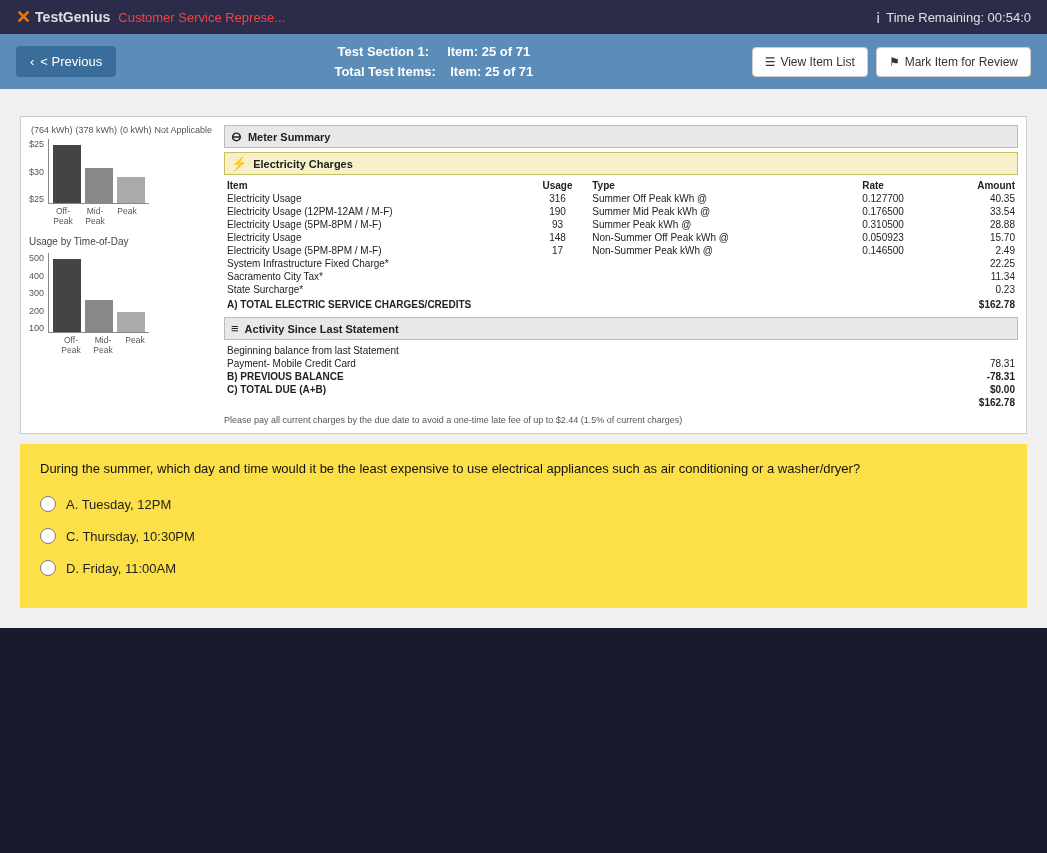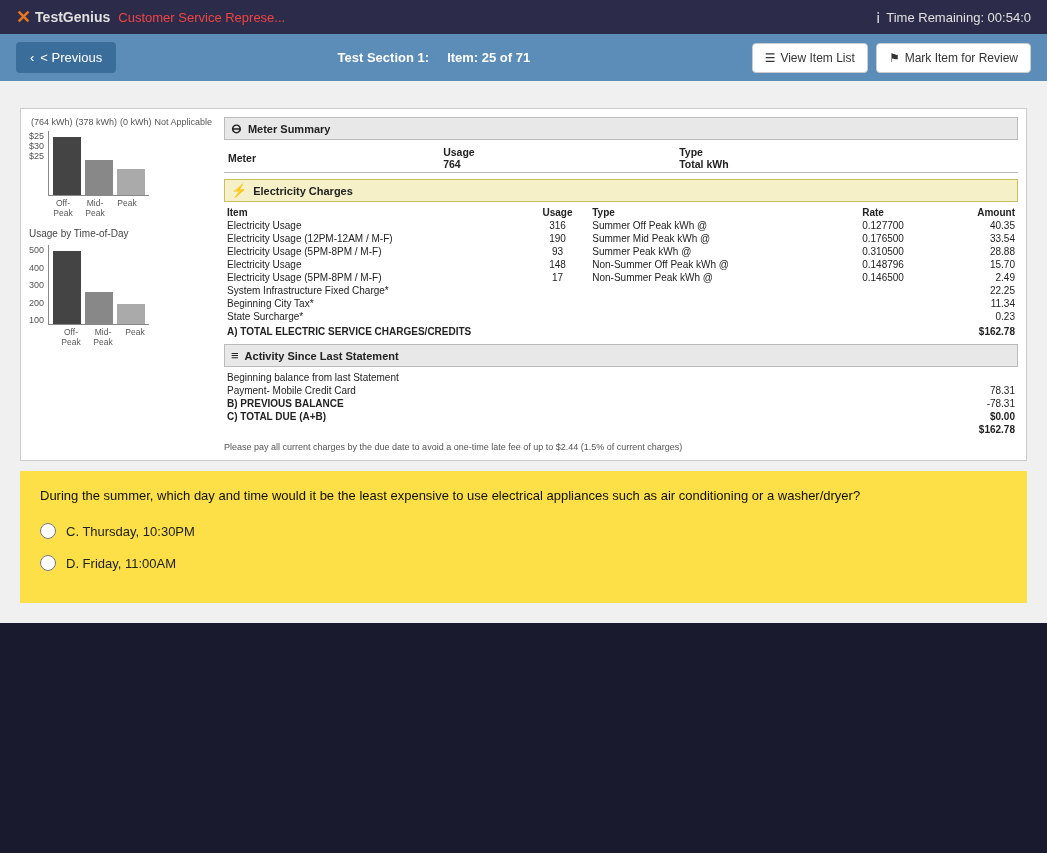--- a/index.html
+++ b/index.html
@@ -134,20 +134,25 @@
     <span>‹</span>
     <span style="font-size:13px; padding-left:2px;">&lt; Previous</span>
   </button>
 
   <div class="header-center">
     <div>
       <span>Test Section 1:</span>
       &nbsp;&nbsp;&nbsp;
       <span>Item: 25 of 71</span>
     </div>
+    <div>
+      <span>Total Test Items:</span>
+      &nbsp;&nbsp;
+      <span>Item: 25 of 71</span>
+    </div>
   </div>
 
   <div class="header-actions">
     <button class="header-btn">
       <span>☰</span>
       <span>View Item List</span>
     </button>
     <button class="header-btn">
       <span>⚑</span>
       <span>Mark Item for Review</span>
@@ -164,21 +169,21 @@
       <div style="display:flex; justify-content:space-between; font-size:9px; color:#555; padding: 0 2px 4px 2px;">
         <span>(764 kWh)</span>
         <span>(378 kWh)</span>
         <span>(0 kWh)</span>
         <span>Not Applicable</span>
       </div>
 
       <div class="chart-section">
         <div style="display:flex; align-items:flex-end; gap:2px;">
 
-          <div style="display:flex; flex-direction:column; height:65px; font-size:9px; color:#555; text-align:right; padding-right:2px;">
+          <div style="display:flex; flex-direction:column; justify-content:space-between; height:65px; font-size:9px; color:#555; text-align:right; padding-right:2px;">
             <span>$25</span>
             <span>$30</span>
             <span>$25</span>
           </div>
 
           <div style="display:flex; align-items:flex-end; gap:4px; height:65px; border-left:1px solid #888; border-bottom:1px solid #888; padding:0 4px 0 4px;">
             <div style="background:#444; width:28px; height:90%;"></div>
             <div style="background:#888; width:28px; height:55%;"></div>
             <div style="background:#aaa; width:28px; height:40%;"></div>
           </div>
@@ -216,35 +221,20 @@
         </div>
       </div>
     </div>
 
     <div class="data-col">
 
       <div class="section-header">
         <span class="section-icon">⊖</span>
         <span style="font-weight:bold; font-size:11px;">Meter Summary</span>
       </div>
-      <table>
-        <thead>
-          <tr>
-            <th>Meter</th>
-            <th>
-              <span>Usage</span><br>
-              <span>764</span>
-            </th>
-            <th>
-              <span>Type</span><br>
-              <span>Total kWh</span>
-            </th>
-          </tr>
-        </thead>
-      </table>
 
       <div class="section-header" style="background:#f5f0c8; border:1px solid #c8c060;">
         <span class="section-icon">⚡</span>
         <span style="font-weight:bold; font-size:11px;">Electricity Charges</span>
       </div>
 
       <table class="elec-table">
         <thead>
           <tr>
             <td style="font-weight:bold; width:38%;">Item</td>
@@ -273,39 +263,39 @@
     <td>Electricity Usage (5PM-8PM / M-F)</td>
     <td style="text-align:center;">93</td>
     <td>Summer Peak kWh @</td>
     <td>0.310500</td>
     <td class="amount">28.88</td>
   </tr>
             <tr>
     <td>Electricity Usage</td>
     <td style="text-align:center;">148</td>
     <td>Non-Summer Off Peak kWh @</td>
-    <td>0.148796</td>
+    <td>0.050923</td>
     <td class="amount">15.70</td>
   </tr>
             <tr>
     <td>Electricity Usage (5PM-8PM / M-F)</td>
     <td style="text-align:center;">17</td>
     <td>Non-Summer Peak kWh @</td>
     <td>0.146500</td>
     <td class="amount">2.49</td>
   </tr>
             <tr>
     <td>System Infrastructure Fixed Charge*</td>
     <td style="text-align:center;"></td>
     <td></td>
     <td></td>
     <td class="amount">22.25</td>
   </tr>
             <tr>
-    <td>Beginning City Tax*</td>
+    <td>Sacramento City Tax*</td>
     <td style="text-align:center;"></td>
     <td></td>
     <td></td>
     <td class="amount">11.34</td>
   </tr>
             <tr>
     <td>State Surcharge*</td>
     <td style="text-align:center;"></td>
     <td></td>
     <td></td>
@@ -330,41 +320,45 @@
             <tr>
     <td style="">Beginning balance from last Statement</td>
     <td class="amount" style=""></td>
   </tr>
             <tr>
     <td style="">Payment- Mobile Credit Card</td>
     <td class="amount" style="">78.31</td>
   </tr>
             <tr>
     <td style="font-weight:bold;">B) PREVIOUS BALANCE</td>
-    <td class="amount" style="font-weight:normal;text-align:right;">-78.31</td>
+    <td class="amount" style="font-weight:bold;text-align:right;">-78.31</td>
   </tr>
             <tr>
     <td style="font-weight:bold;">C) TOTAL DUE (A+B)</td>
     <td class="amount" style="font-weight:bold;">$0.00</td>
   </tr>
             <tr>
     <td style="font-weight:bold;"></td>
     <td class="amount" style="font-weight:bold;">$162.78</td>
   </tr>
           </tbody>
       </table>
       <div class="fine-print">Please pay all current charges by the due date to avoid a one-time late fee of up to $2.44 (1.5% of current charges)</div>
     </div>
   </div>
 
   <div class="question-area" style="margin-top:10px;">
     <div class="question-text">During the summer, which day and time would it be the least expensive to use electrical appliances such as air conditioning or a washer/dryer?</div>
 
     <div id="options-container">
         <div class="answer-option">
+    <input type="radio" name="answer" value="A" style="">
+    <span>A.  Tuesday, 12PM</span>
+  </div>
+        <div class="answer-option">
     <input type="radio" name="answer" value="C" style="">
     <span>C.  Thursday, 10:30PM</span>
   </div>
         <div class="answer-option">
     <input type="radio" name="answer" value="D" style="">
     <span>D.  Friday, 11:00AM</span>
   </div>
       </div>
   </div>
 </div>

